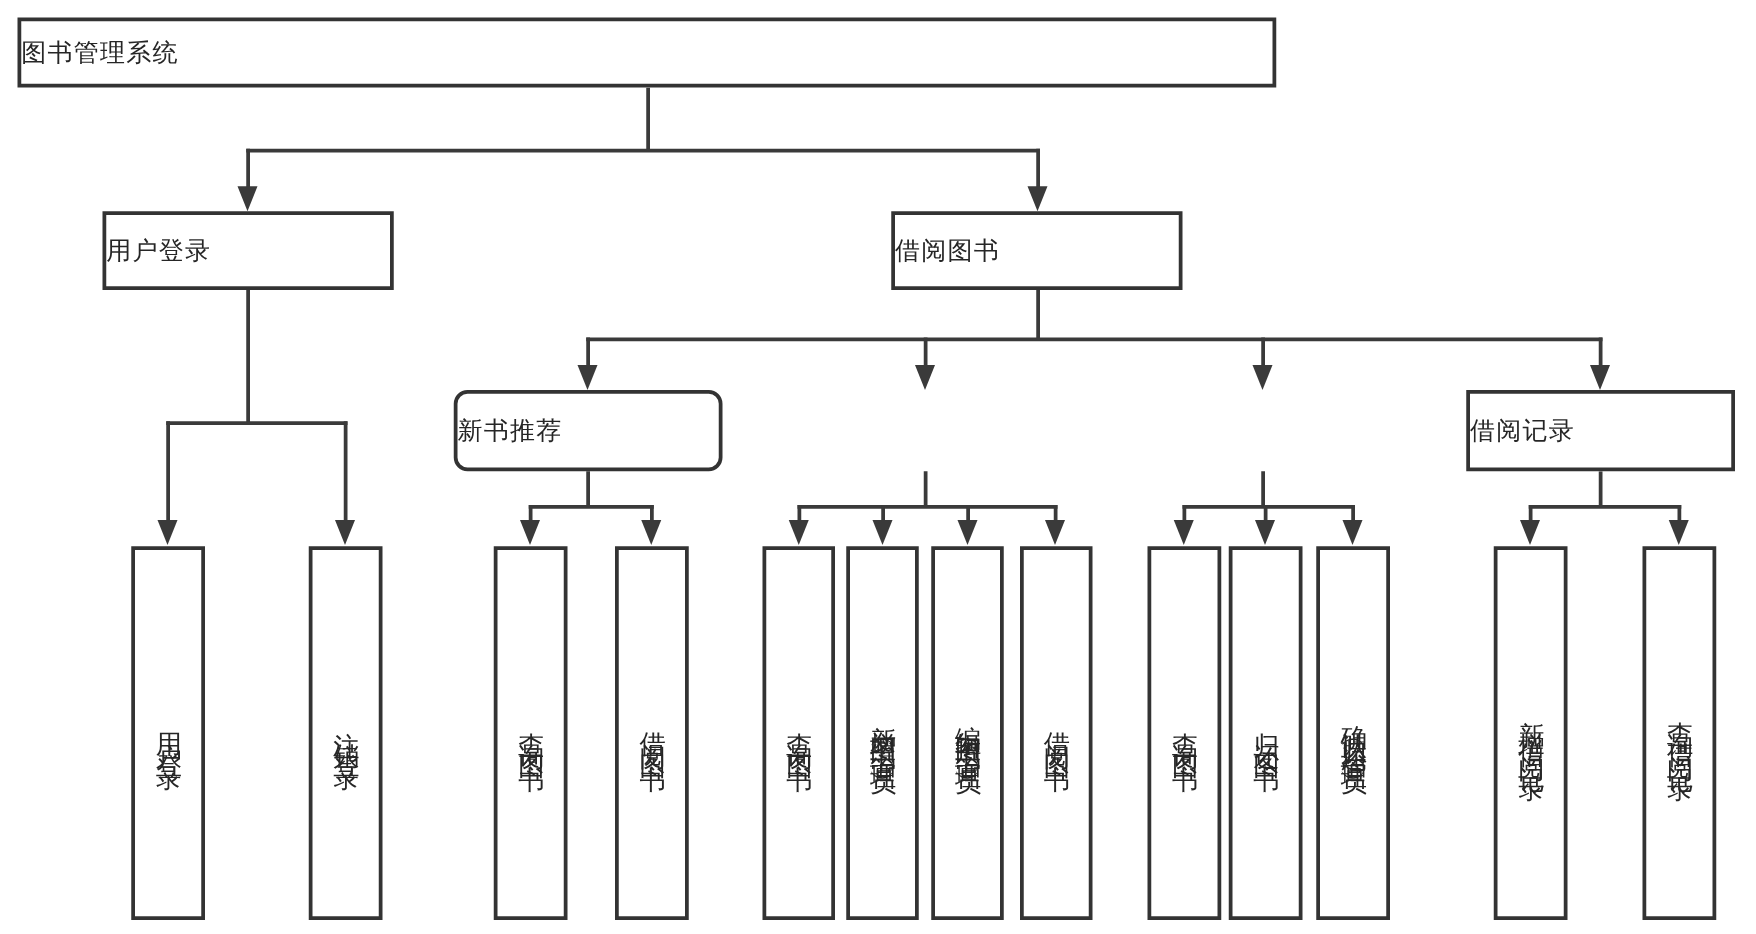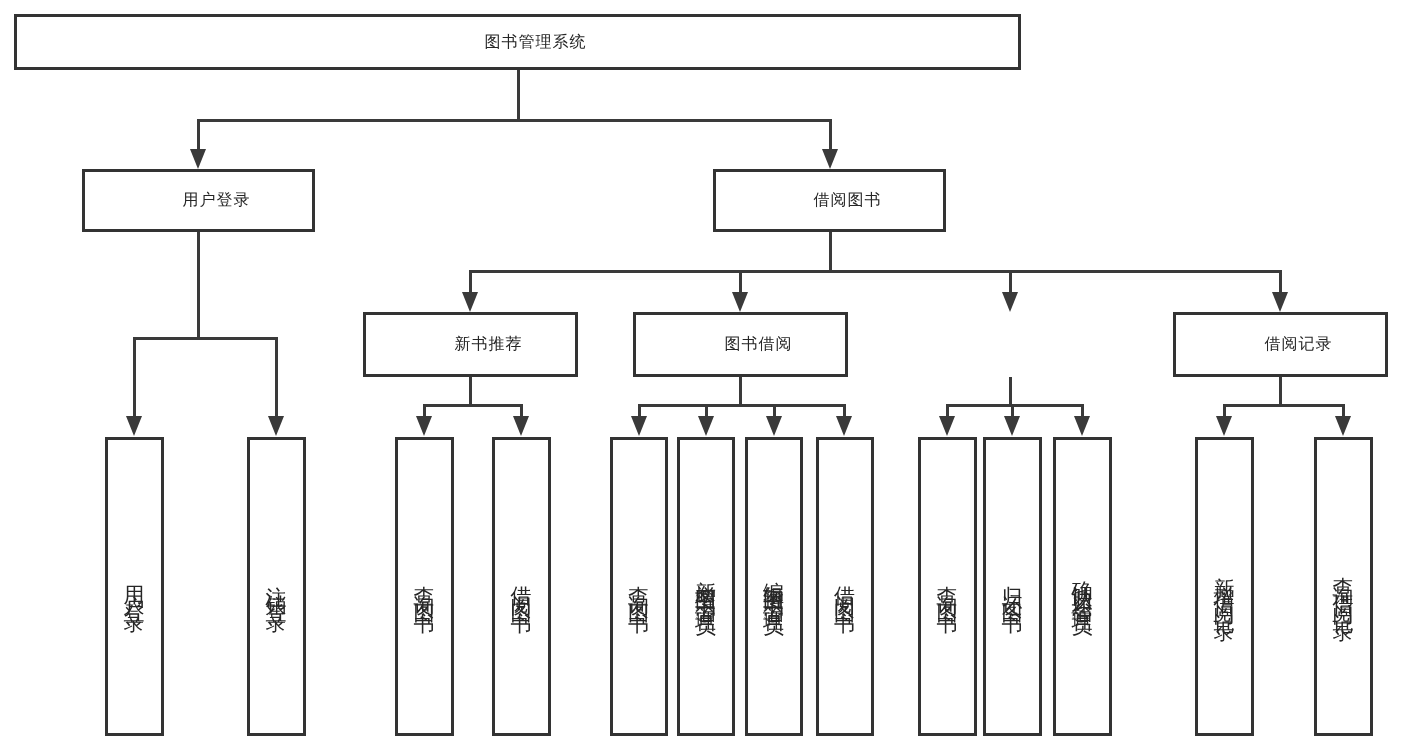--- a/index.html
+++ b/index.html
@@ -2,22 +2,22 @@
 <html><head>
 <meta charset="utf-8">
 <style>
   html,body{margin:0;padding:0;background:#ffffff;}
   .canvas{
     position:relative;width:1405px;height:747px;background:#ffffff;
     font-family:"Liberation Sans","DejaVu Sans",sans-serif;overflow:hidden;
   }
   .hbox{
     position:absolute;box-sizing:border-box;background:#ffffff;
-    border:3px solid #333333;display:flex;align-items:center;justify-content:center;
-    font-size:16px;color:#262626;letter-spacing:1px;z-index:3;padding-left:36px;
+    border:3px solid #333333;display:flex;align-items:center;
+    font-size:20px;color:#262626;letter-spacing:1px;z-index:3;
   }
   .vbox{
     position:absolute;box-sizing:border-box;background:#ffffff;
     border:3px solid #333333;display:flex;align-items:center;justify-content:center;
     z-index:3;
   }
   .vbox .vtext{
     writing-mode:vertical-rl;text-orientation:mixed;
     font-size:21px;color:#262626;letter-spacing:9px;line-height:1.0;
   }
@@ -101,25 +101,22 @@
     <span>图书管理系统</span>
   </div>
 
   <div class="hbox" style="left:82px;top:169px;width:233px;height:63px;">
     <span>用户登录</span>
   </div>
   <div class="hbox" style="left:713px;top:169px;width:233px;height:63px;">
     <span>借阅图书</span>
   </div>
 
-  <div class="hbox" style="left:363px;top:312px;width:215px;height:65px;">
+  <div class="hbox" style="left:363px;top:312px;width:215px;height:65px;border-radius:11px;">
     <span>新书推荐</span>
-  </div>
-  <div class="hbox" style="left:633px;top:312px;width:215px;height:65px;">
-    <span>图书借阅</span>
   </div>
   <div class="hbox" style="left:1173px;top:312px;width:215px;height:65px;">
     <span>借阅记录</span>
   </div>
 
   <div class="vbox" style="left:105px;top:437px;width:59px;height:299px;">
     <span class="vtext">用户登录</span>
   </div>
   <div class="vbox" style="left:247px;top:437px;width:59px;height:299px;">
     <span class="vtext">注销登录</span>

